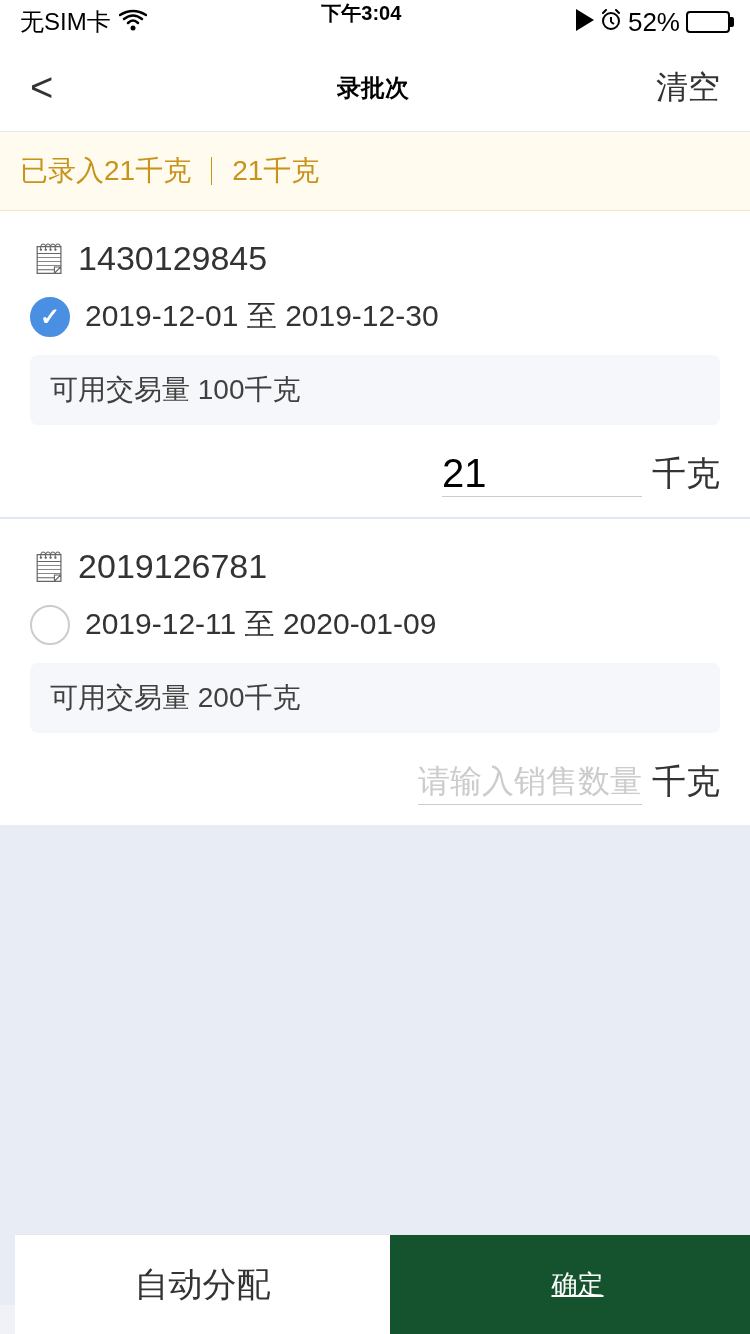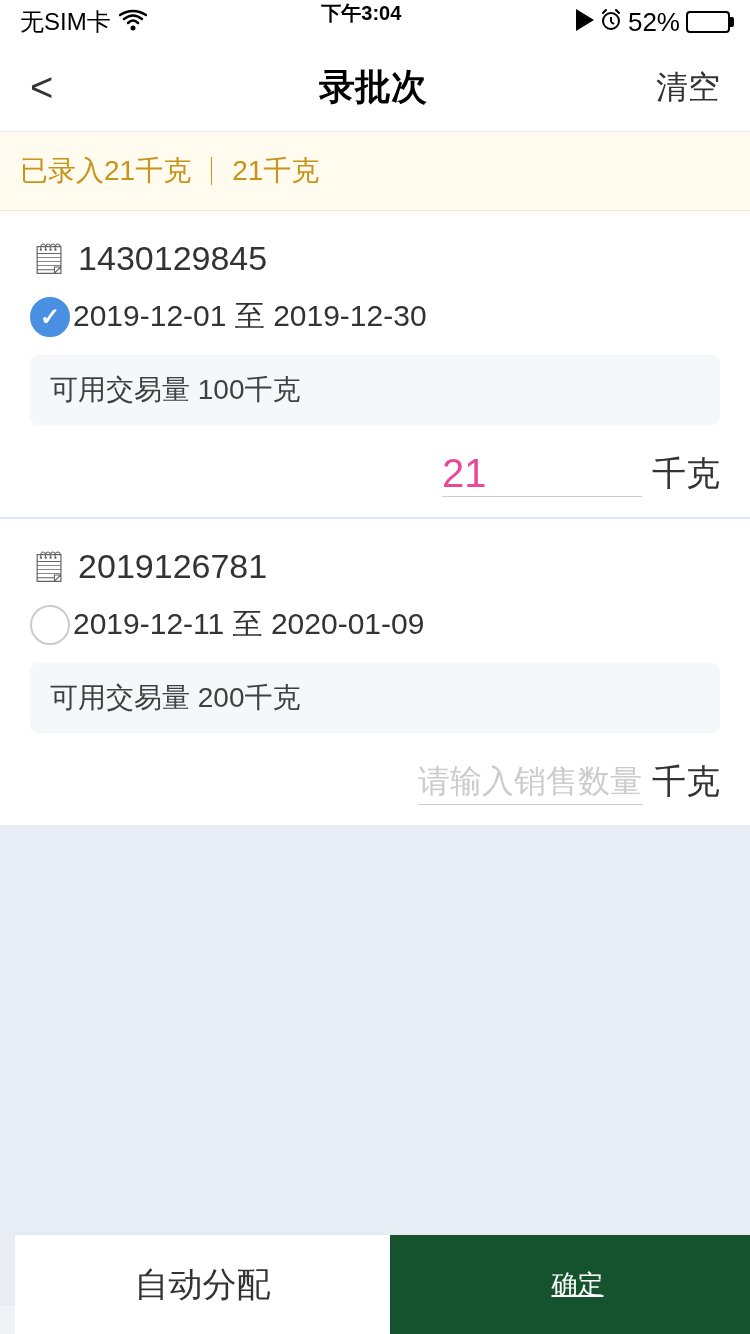--- a/index.html
+++ b/index.html
@@ -55,21 +55,21 @@
       padding: 0 30px;
       border-bottom: 1px solid #e8e8e8;
     }
     .nav-back {
       font-size: 40px;
       color: #333;
       cursor: pointer;
       width: 60px;
     }
     .nav-title {
-      font-size: 36px;
+      font-size: 24px;
       font-weight: 600;
       color: #000;
     }
     .nav-clear {
       font-size: 32px;
       color: #333;
       cursor: pointer;
     }
 
     
@@ -112,21 +112,21 @@
     }
     .batch-icon {
       font-size: 30px;
       color: #666;
     }
 
     .card-date-row {
       padding: 8px 30px 8px 30px;
       display: flex;
       align-items: center;
-      gap: 3px;
+      gap: 15px;
     }
     .radio-circle {
       width: 40px;
       height: 40px;
       border-radius: 50%;
       border: 2px solid #ccc;
       background: #fff;
       flex-shrink: 0;
       display: flex;
       align-items: center;
@@ -160,21 +160,21 @@
 
     .quantity-row {
       display: flex;
       align-items: center;
       justify-content: flex-end;
       padding: 10px 30px 20px 30px;
       gap: 10px;
     }
     .quantity-value {
       font-size: 40px;
-      color: #ec4899;
+      color: #000000;
       font-weight: 500;
     }
     .quantity-unit {
       font-size: 34px;
       color: #333;
     }
     .quantity-input-placeholder {
       font-size: 32px;
       color: #ccc;
     }

